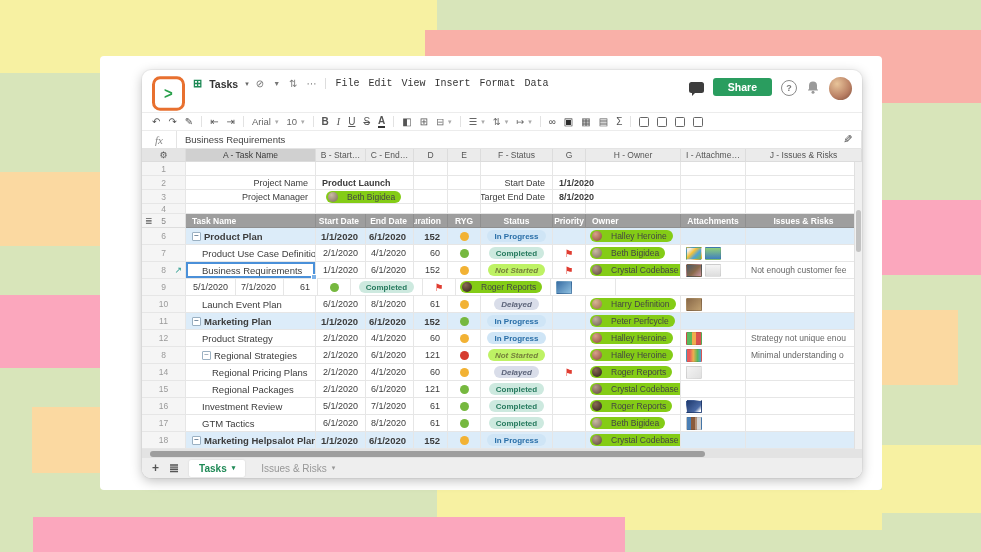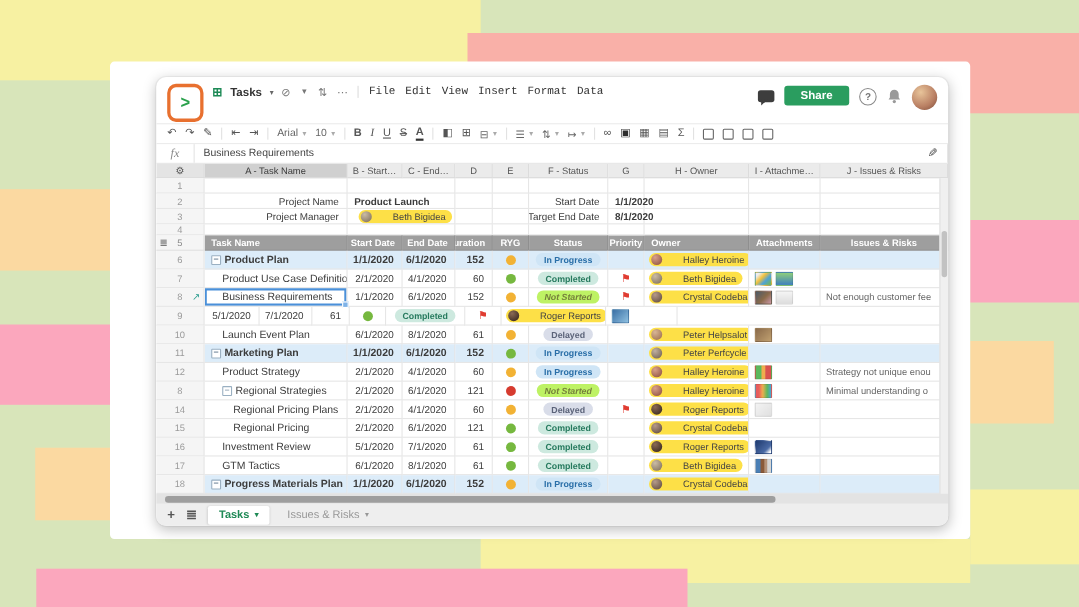--- a/index.html
+++ b/index.html
@@ -89,23 +89,23 @@
                 display:inline-flex;align-items:center;justify-content:center;margin-right:3px;border-radius:1px;}
   .cell.sel{box-shadow:inset 0 0 0 2px #4a90d9;position:relative;overflow:visible;}
   .cell.sel::after{content:"";position:absolute;right:-2px;bottom:-2px;width:4px;height:4px;background:#7fb3e8;border:1px solid #fff;}
   .expand-ico{position:absolute;right:3px;color:#2a9d8f;font-size:9px;}
   .g5icon{color:#555;font-size:9px;}
   .ryg-dot{width:9px;height:9px;border-radius:50%;margin:0 auto;}
   .pill{font-size:8px;font-weight:600;padding:1.5px 7px;border-radius:8px;margin:0 auto;}
   .st-inprogress{background:#cfe5f6;color:#2a6fa8;}
   .st-completed{background:#cde9df;color:#267a5e;}
   .st-notstarted{background:#bef264;color:#75803b;font-style:italic;}
-  .st-delayed{background:#d9dde9;color:#5b6379;}
+  .st-delayed{background:#d9dde9;color:#5b6379;font-style:italic;}
   .flagg{color:#e03c31;font-size:10px;margin:0 auto;}
-  .chip{display:inline-flex;align-items:center;gap:19px;background:#fde047;border-radius:8px;padding:1px 6px 1px 2px;
+  .chip{display:inline-flex;align-items:center;gap:9px;background:#84cc16;border-radius:8px;padding:1px 6px 1px 2px;
         font-size:8.5px;color:#444;margin-left:4px;max-width:95%;}
   .chip .av{width:10px;height:10px;border-radius:50%;flex:none;}
   .thumb{width:14px;height:11px;border-radius:1px;flex:none;border:1px solid rgba(0,0,0,.08);}
   .att-wrap{gap:3px;padding-left:5px;}
   .issues-txt{font-size:8.5px;color:#666;padding-left:5px;}
   .vscroll{position:absolute;top:13px;right:0;bottom:0;width:7px;background:#f0f0f0;border-left:1px solid #e0e0e0;}
   .vthumb{position:absolute;top:48px;left:1px;width:5px;height:42px;background:#c2c2c2;border-radius:3px;}
 
   
   .hscroll{height:9px;background:#e3e3e3;position:relative;flex:none;}
@@ -459,21 +459,21 @@
             <div class="cell" style="width: 33px; justify-content: center;">
               <span class="ryg-dot" style="background: rgb(242, 178, 52);"></span>
             </div>
             <div class="cell" style="width: 72px; justify-content: center;">
               <span class="pill st-delayed">Delayed</span>
             </div>
             <div class="cell" style="width: 33px; justify-content: center;"></div>
             <div class="cell" style="width: 95px;">
               <span class="chip">
                 <span class="av" style="background: radial-gradient(circle at 35% 30%, rgb(216, 181, 149), rgb(154, 106, 72));"></span>
-                <span>Peter Helpsalot</span>
+                <span>Harry Definition</span>
               </span>
             </div>
             <div class="cell att-wrap" style="width: 65px;">
               <span class="thumb" style="background: linear-gradient(135deg, rgb(138, 106, 74), rgb(192, 160, 112));"></span>
             </div>
             <div class="cell" style="width: 108px; flex: 1 1 0%;"></div>
           </div>
           <div class="srow trow parent">
             <div class="cell gutter">
               <span>11</span>
@@ -590,21 +590,21 @@
             <div class="cell att-wrap" style="width: 65px;">
               <span class="thumb" style="background: linear-gradient(135deg, rgb(243, 243, 243), rgb(224, 224, 224));"></span>
             </div>
             <div class="cell" style="width: 108px; flex: 1 1 0%;"></div>
           </div>
           <div class="srow trow">
             <div class="cell gutter">
               <span>15</span>
             </div>
             <div class="cell tname" style="width: 130px; padding-left: 26px;">
-              <span>Regional Pricing</span>
+              <span>Regional Packages</span>
             </div>
             <div class="cell tdate r-align" style="width: 50px;">2/1/2020</div>
             <div class="cell tdate r-align" style="width: 48px;">6/1/2020</div>
             <div class="cell tdur r-align" style="width: 34px;">121</div>
             <div class="cell" style="width: 33px; justify-content: center;">
               <span class="ryg-dot" style="background: rgb(118, 184, 63);"></span>
             </div>
             <div class="cell" style="width: 72px; justify-content: center;">
               <span class="pill st-completed">Completed</span>
             </div>
@@ -673,21 +673,21 @@
               <span class="thumb" style="background: linear-gradient(90deg, rgb(74, 127, 181) 30%, rgb(138, 90, 58) 30%, rgb(138, 90, 58) 55%, rgb(181, 147, 122) 55%, rgb(181, 147, 122) 75%, rgb(213, 213, 213) 75%);"></span>
             </div>
             <div class="cell" style="width: 108px; flex: 1 1 0%;"></div>
           </div>
           <div class="srow trow parent">
             <div class="cell gutter">
               <span>18</span>
             </div>
             <div class="cell tname" style="width: 130px; padding-left: 6px;">
               <span class="collapse-box">−</span>
-              <span>Progress Materials Plan</span>
+              <span>Marketing Helpsalot Plan</span>
             </div>
             <div class="cell tdate r-align" style="width: 50px;">1/1/2020</div>
             <div class="cell tdate r-align" style="width: 48px;">6/1/2020</div>
             <div class="cell tdur r-align" style="width: 34px;">152</div>
             <div class="cell" style="width: 33px; justify-content: center;">
               <span class="ryg-dot" style="background: rgb(242, 178, 52);"></span>
             </div>
             <div class="cell" style="width: 72px; justify-content: center;">
               <span class="pill st-inprogress">In Progress</span>
             </div>

